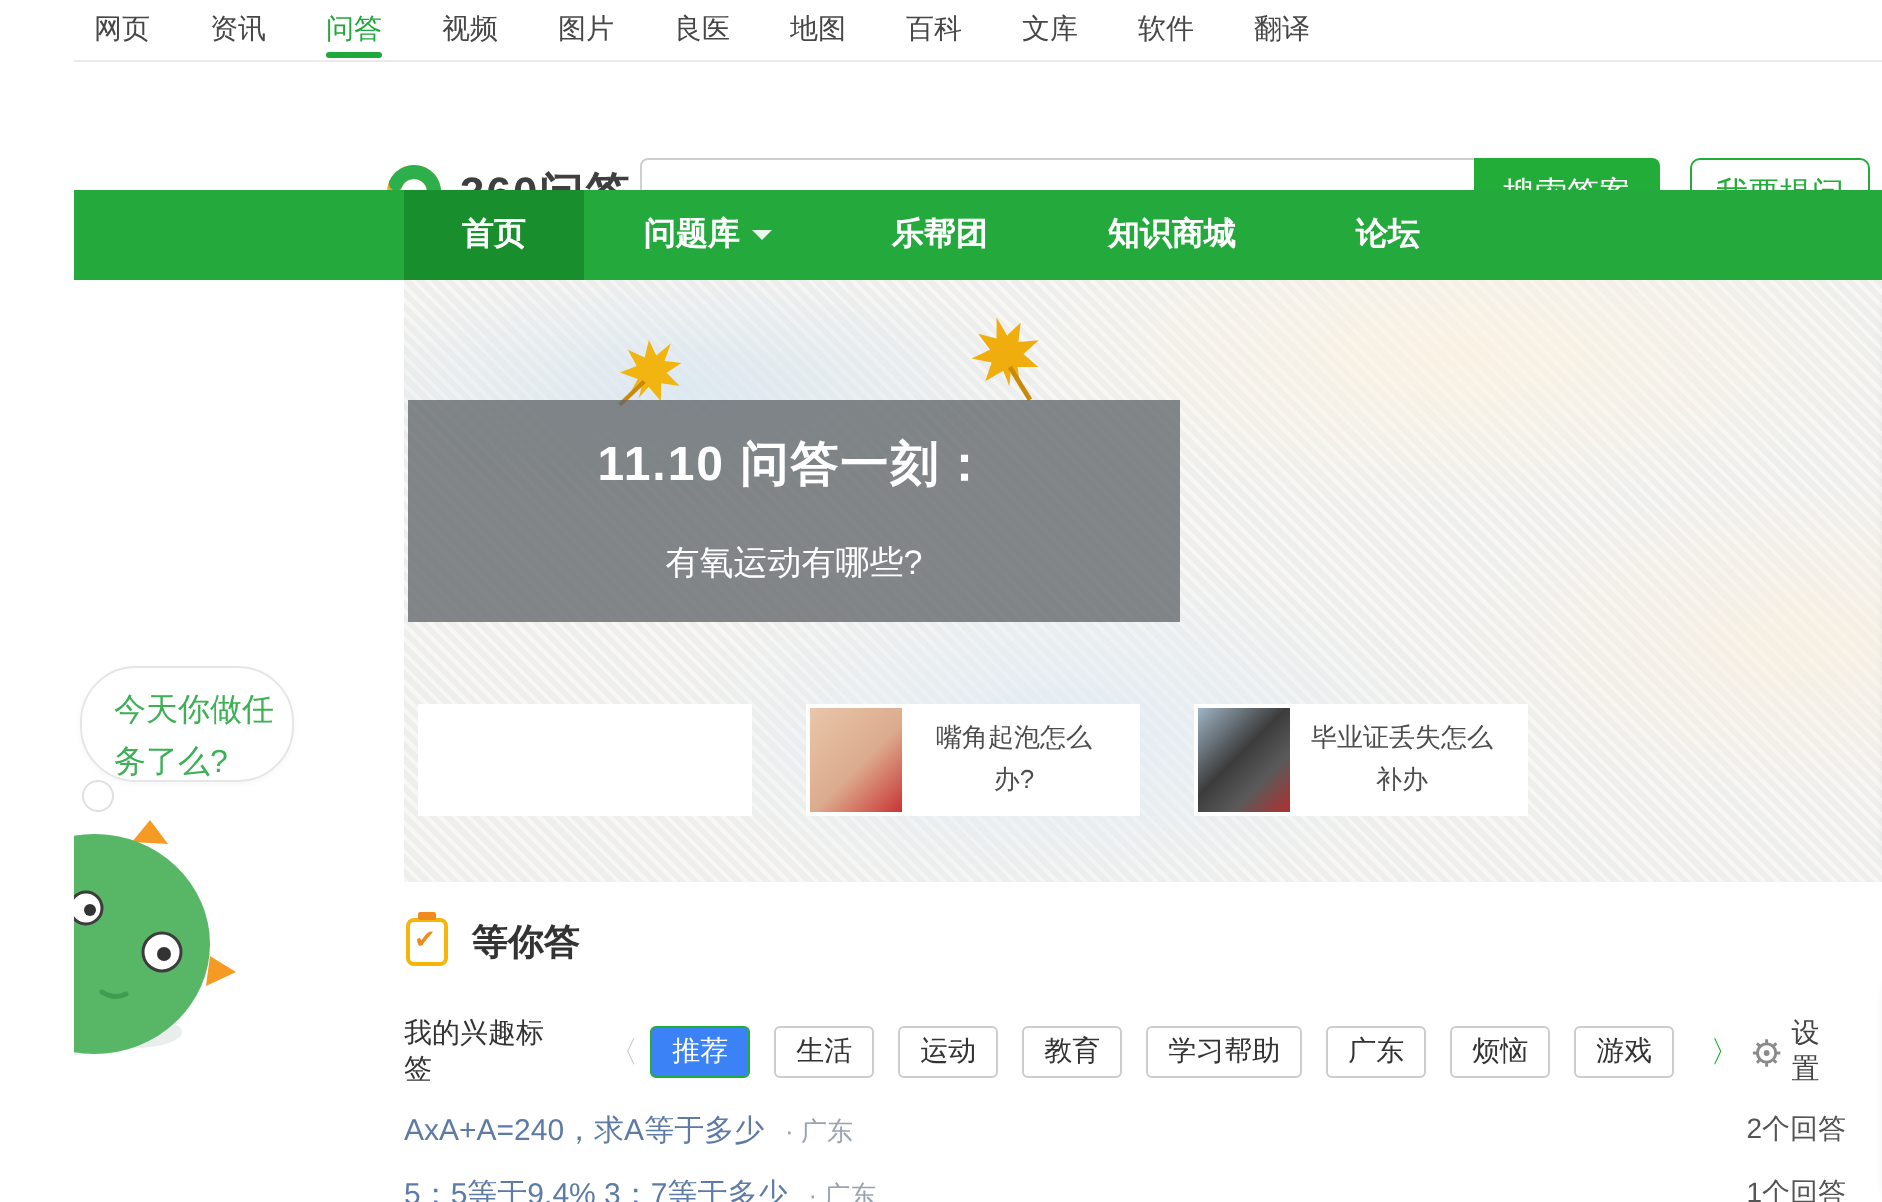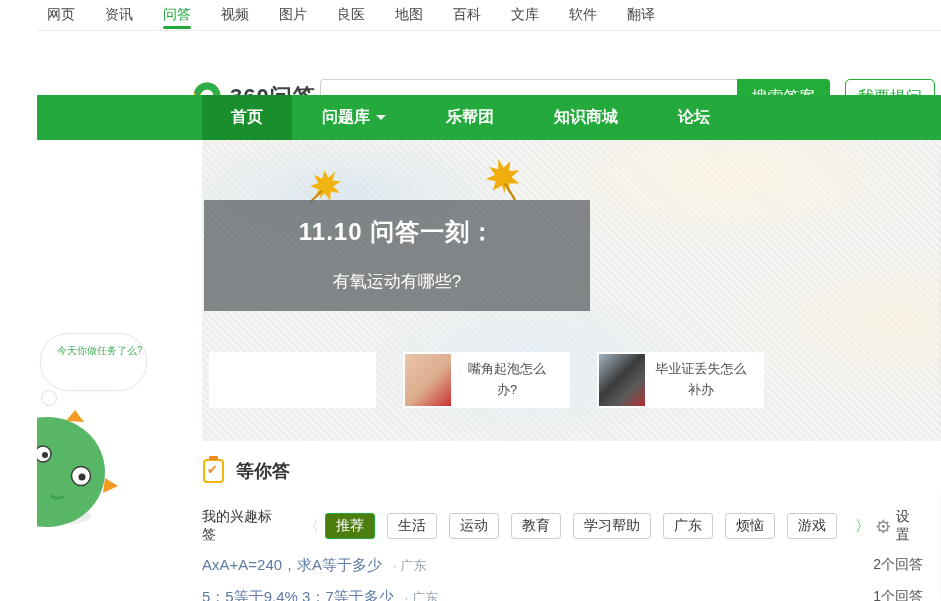--- a/index.html
+++ b/index.html
@@ -56,42 +56,42 @@
   .cards { position:absolute; left:7px; top:212px; display:flex; gap:27px; }
   .fcard { width:167px; height:56px; background:#fff; display:flex; cursor:pointer; }
   .fcard .thumb { width:46px; height:52px; margin:2px; flex:none; }
   .thumb-1 { background:linear-gradient(180deg,#b8chocolate 0%,#d6a06a 0%,#f0c98a 45%,#f7e3b2 60%,#7a4b30 100%); }
   .thumb-2 { background:linear-gradient(135deg,#e9c6aa 0%,#dcab8d 55%,#c93434 100%); }
   .thumb-3 { background:linear-gradient(135deg,#9fb4c4 0%,#3c3c3c 45%,#5a5a5a 70%,#b03030 100%); }
   .fcard .ftitle { font-size:13px; color:#4d4d4d; line-height:1.65; padding:6px 4px 0 8px; width:104px; }
 
   
   .bubble { position:absolute; left:3px; top:333px; width:107px; height:58px; background:#fff;
-            border:1px solid #e6e6e6; border-radius:28px; color:#3cb054; font-size:10px;
+            border:1px solid #e6e6e6; border-radius:28px; color:#3cb054; font-size:16px;
             line-height:1.6; padding:9px 0 0 16px; box-shadow:0 1px 3px rgba(0,0,0,.04); }
   .bubble-dot { position:absolute; left:4px; top:390px; width:16px; height:16px; background:#fff;
             border:1px solid #e0e0e0; border-radius:50%; }
   .mascot { position:absolute; left:-32px; top:408px; width:120px; height:120px; }
 
   
   .wait-head { position:absolute; left:166px; top:459px; display:flex; align-items:center; gap:12px; }
   .clip-icon { position:relative; width:21px; height:24px; border:2px solid #f5b50a; border-radius:4px; }
   .clip-icon::before { content:""; position:absolute; left:4px; top:-5px; width:9px; height:4px;
             background:#f08c1e; border-radius:1px; }
   .clip-check { position:absolute; left:2px; top:1px; font-size:13px; font-weight:bold; color:#f08c1e; }
   .wait-title { font-size:18px; font-weight:bold; color:#333; }
 
   .tags-row { position:absolute; left:165px; top:508px; width:721px; display:flex; align-items:center; }
   .tags-label { font-size:14px; color:#333; margin-right:14px; }
   .chev { font-size:15px; cursor:pointer; margin:0 6px; }
   .chev-left { color:#ccc; }
   .chev-right { color:#22ac38; }
   .tag { font-size:14px; color:#333; border:1px solid #ccc; border-radius:3px; background:#fff;
             padding:3px 10px; margin-right:12px; cursor:pointer; white-space:nowrap; }
-  .tag.active { background:#4d7c0f; border-color:#22ac38; color:#fff; }
+  .tag.active { background:#3b82f6; border-color:#22ac38; color:#fff; }
   .settings { margin-left:auto; display:flex; align-items:center; gap:5px; cursor:pointer; }
   .settings-label { font-size:14px; color:#444; }
 
   .qrow { position:absolute; left:165px; width:721px; height:26px; display:flex;
             justify-content:space-between; align-items:center; }
   .q1 { top:552px; } .q2 { top:584px; }
   .q-title { font-size:15px; color:#5e7ba5; cursor:pointer; }
   .q-suffix { font-size:13px; color:#9aa4b0; margin-left:6px; }
   .q-count { font-size:14px; color:#555; }
 

